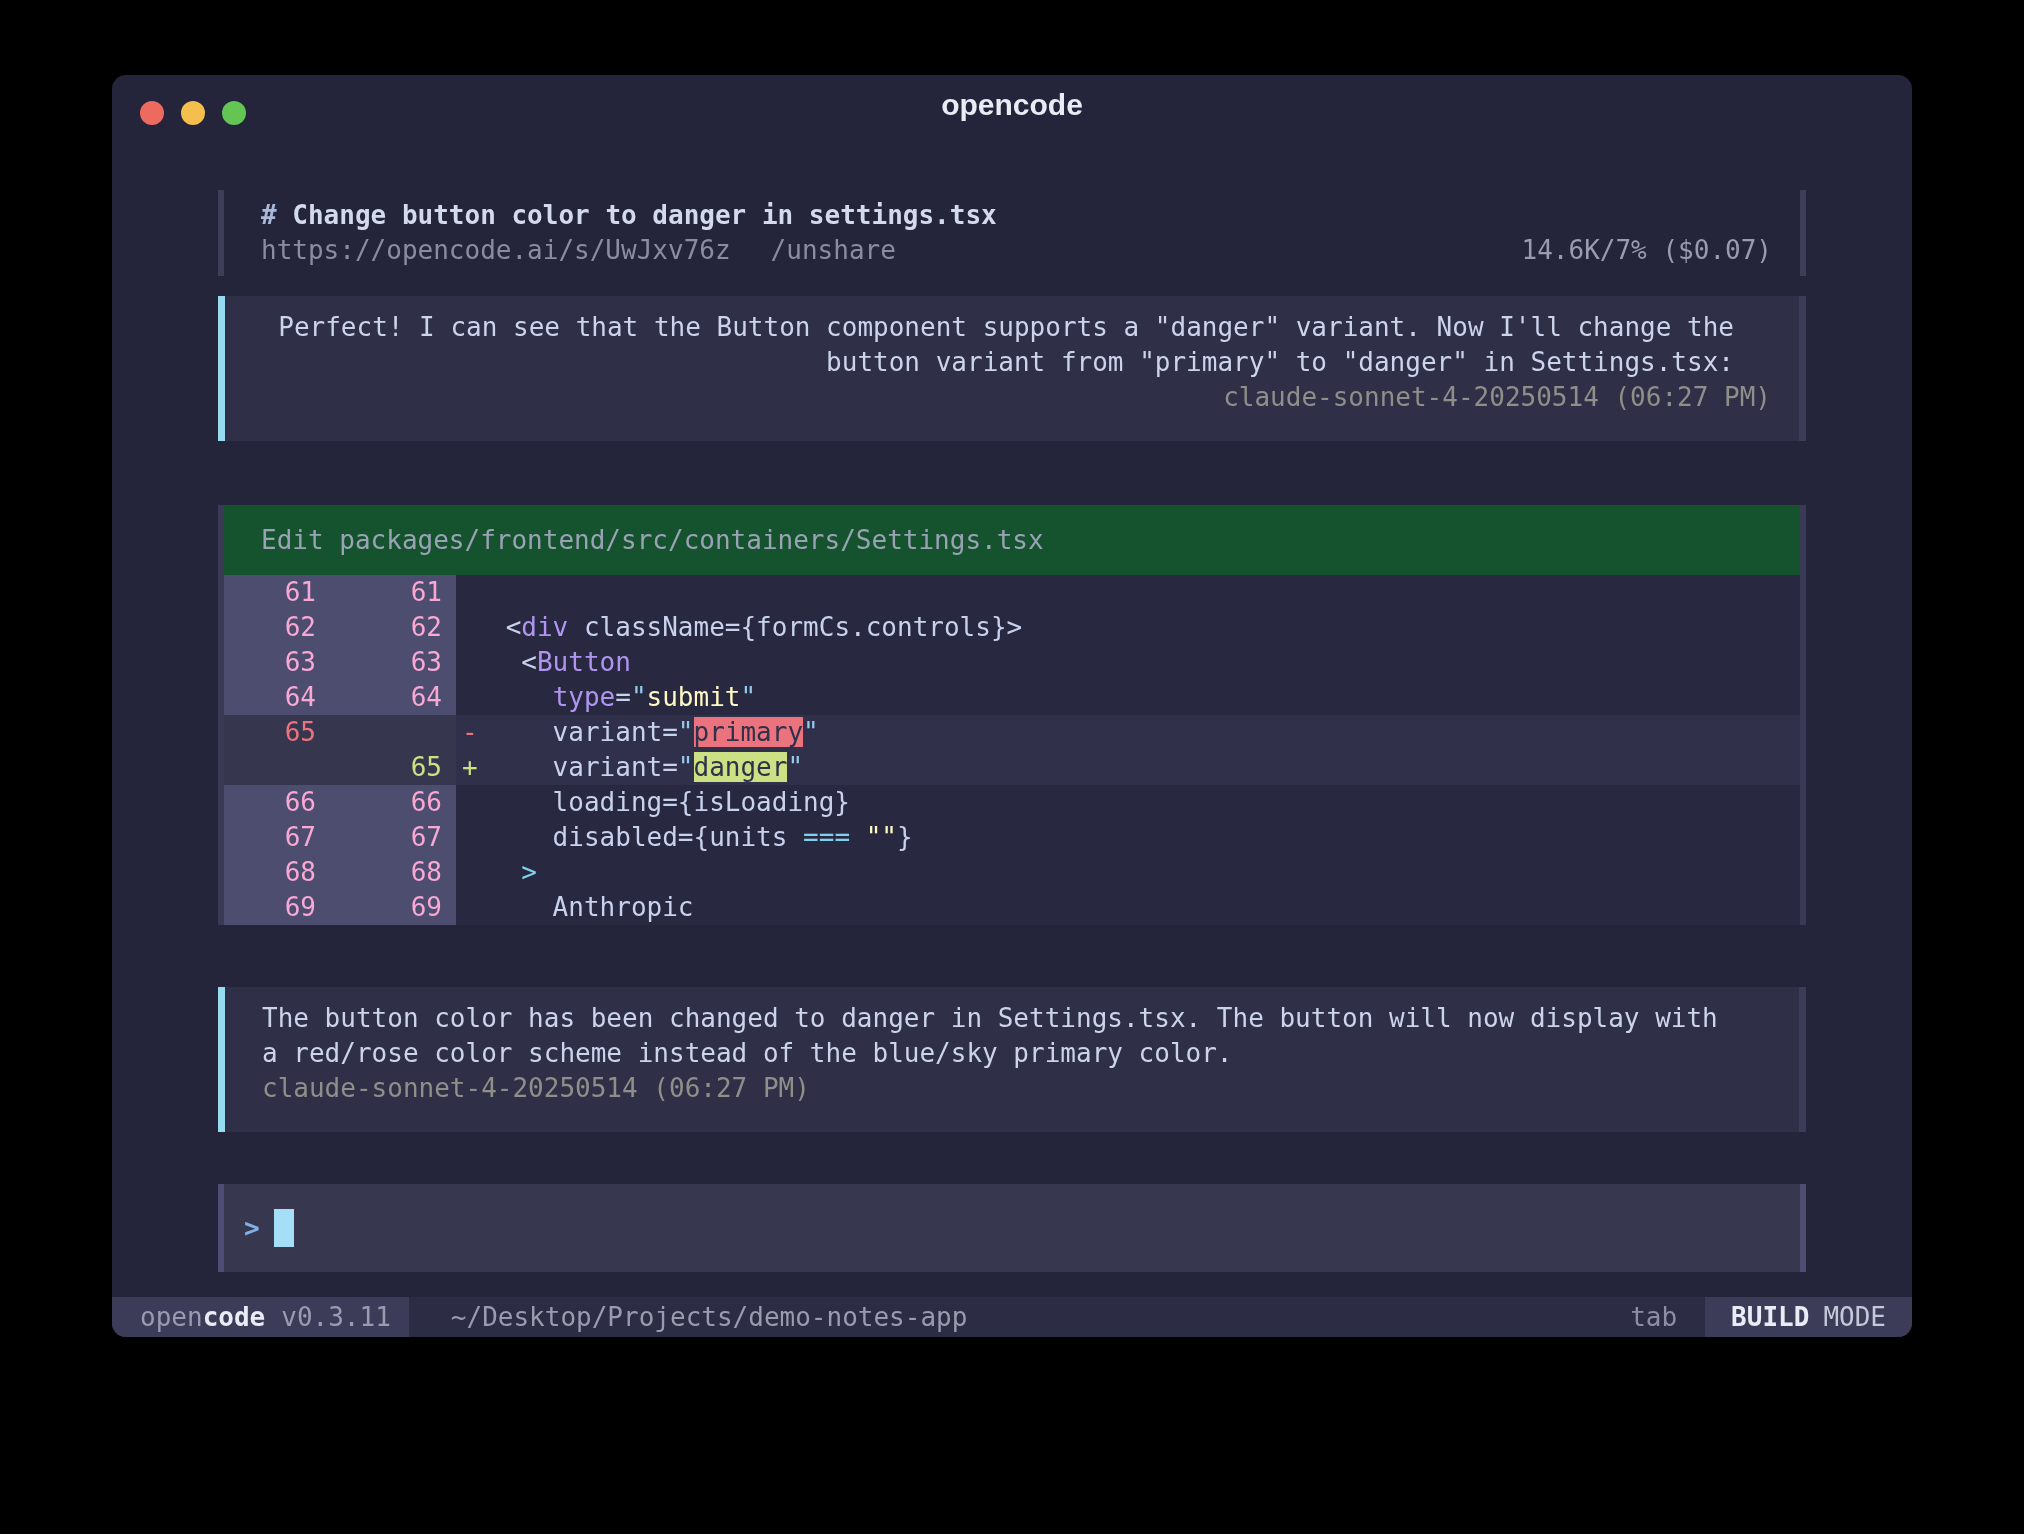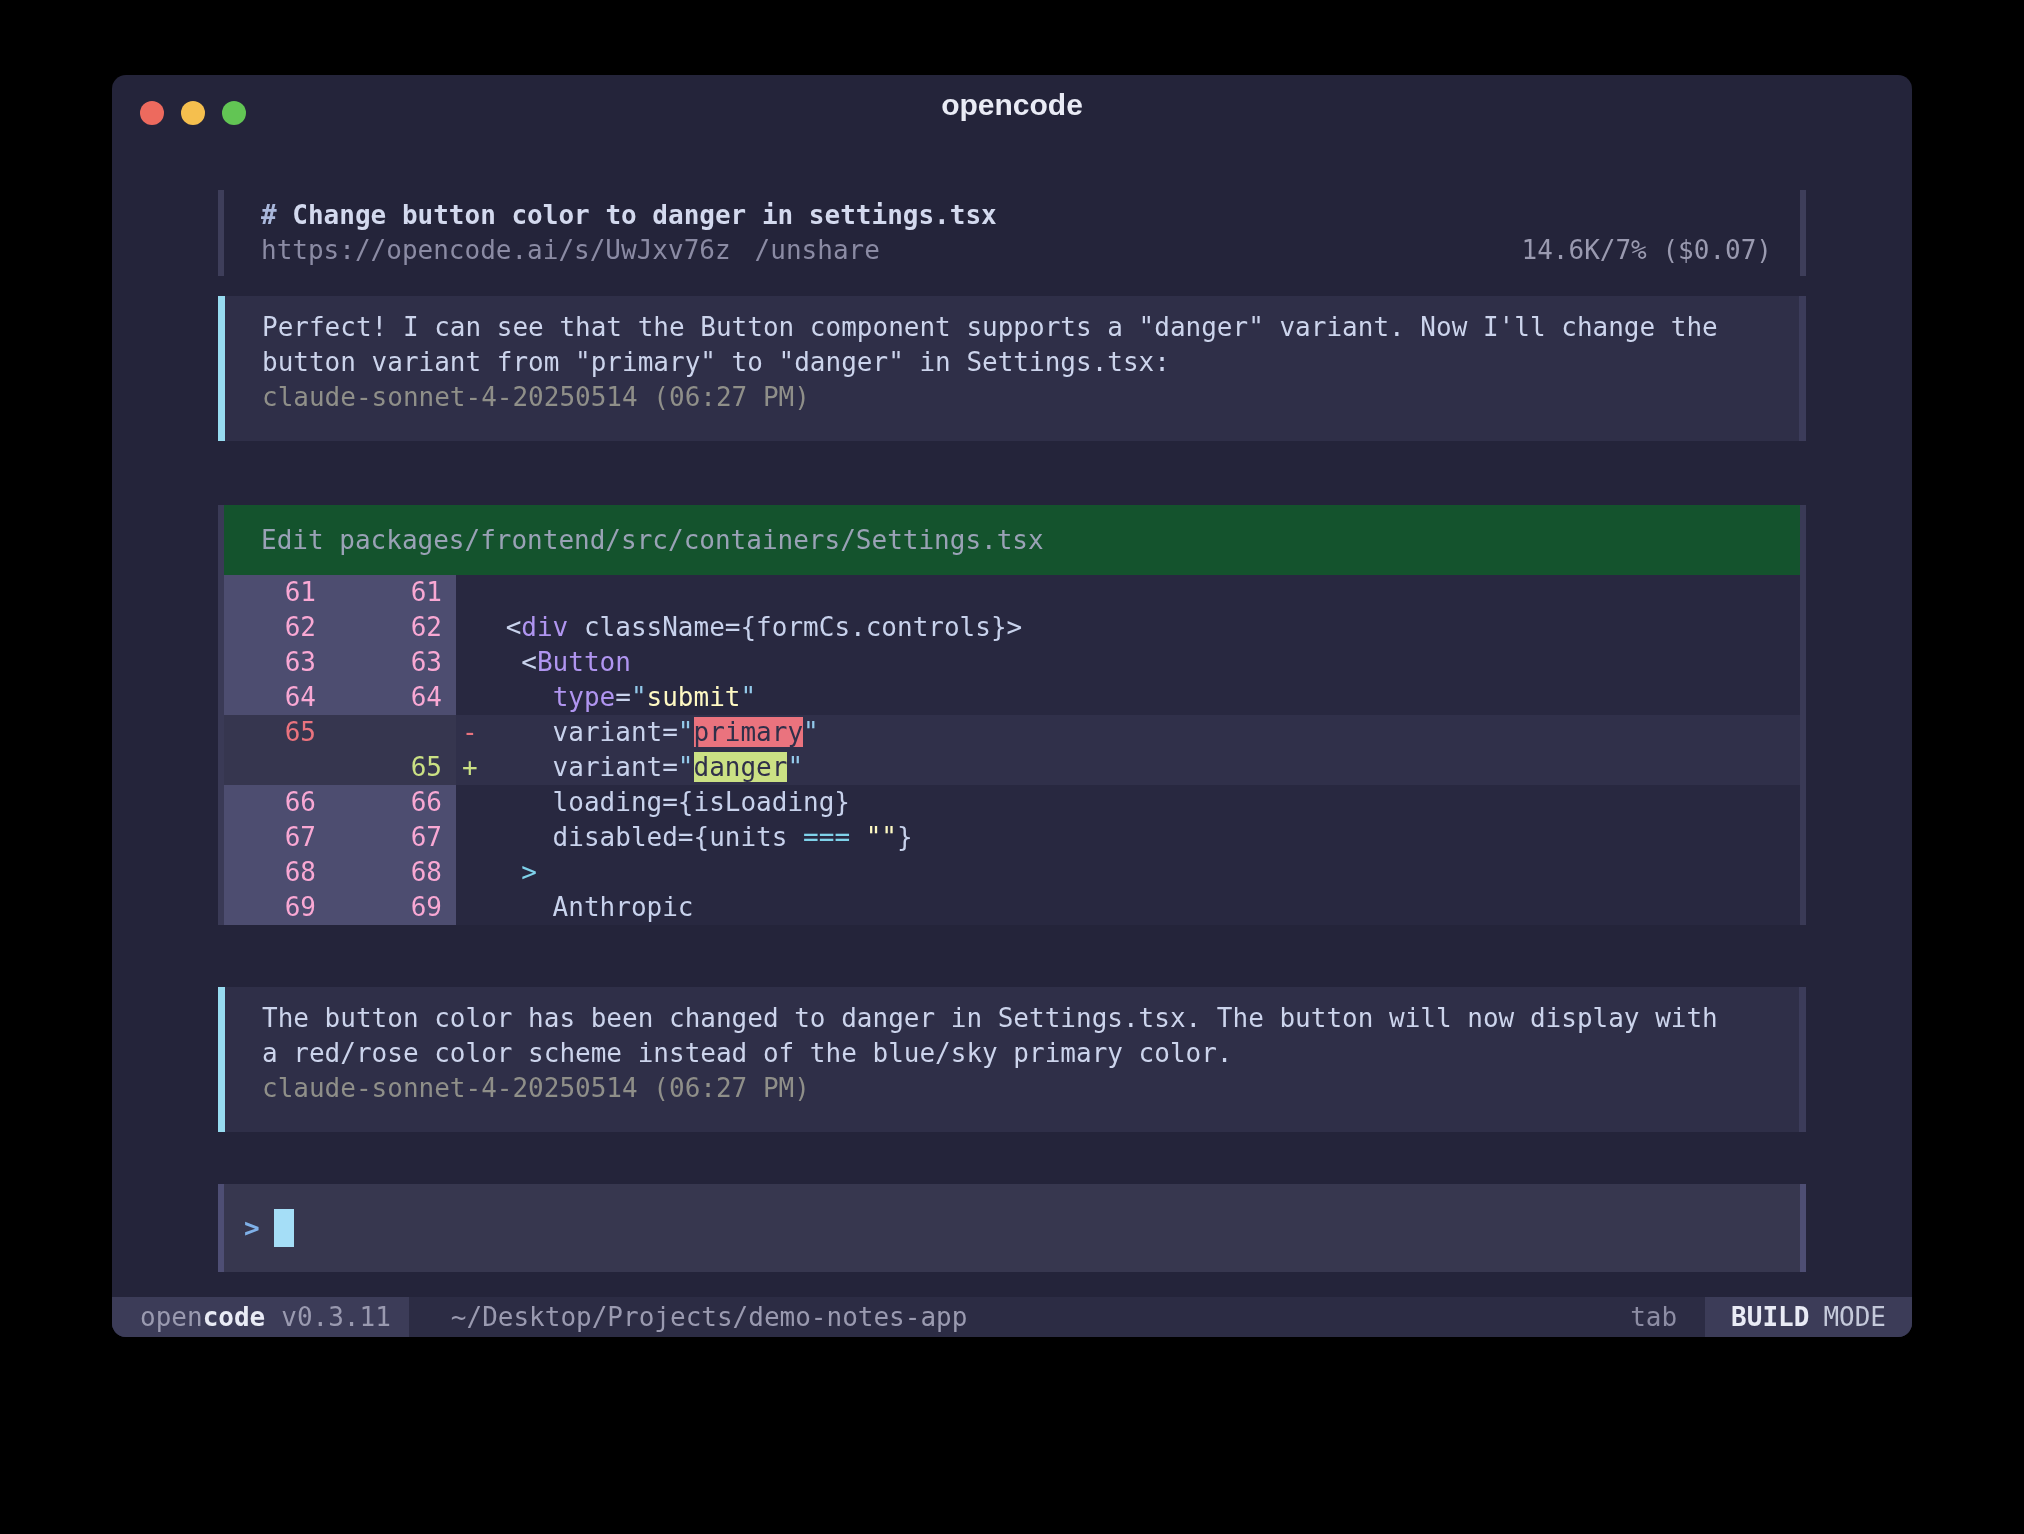--- a/index.html
+++ b/index.html
@@ -14,26 +14,26 @@
   .light.red{background:#ed6a5e;} .light.yellow{background:#f5bf4e;} .light.green{background:#62c554;}
   .win-title{font-family:"Liberation Sans",sans-serif;font-weight:700;font-size:30px;color:#e9ebf5;}
   
   .content{padding:0 106px;}
   
   .hdr{margin-top:55px;border-left:6px solid #3e3e5a;border-right:6px solid #3e3e5a;
        padding:8px 28px 8px 37px;display:flex;flex-direction:column;}
   .hdr-title{line-height:35px;font-weight:700;color:#d3d9ee;white-space:pre;}
   .hdr-title .hash{color:#aab8dc;}
   .hdr-row2{line-height:35px;display:flex;align-items:flex-end;}
-  .hdr-url{color:#8b8ba4;} .hdr-share{color:#8b8ba4;margin-left:24px;}
+  .hdr-url{color:#8b8ba4;} .hdr-share{color:#8b8ba4;margin-left:40px;}
   .hdr-stats{margin-left:auto;color:#9a9ab0;}
   
   .msg{background:#2f2f48;border-left:7px solid #97dbf0;border-right:7px solid #3c3c5a;
        padding:14px 28px 26px 37px;}
-  .msg1{margin-top:20px;} .msg2{margin-top:62px;}
+  .msg1{margin-top:20px;text-align:right;} .msg2{margin-top:62px;}
   .msg-text{width:1472px;line-height:35px;color:#ccd4ec;white-space:pre-wrap;word-break:break-word;}
   .msg-meta{line-height:35px;color:#8f8f89;}
   
   .diff{margin-top:64px;border-left:6px solid #3a3a56;border-right:6px solid #3a3a56;background:#282840;}
   .diff-header{background:#14532d;padding:18px 28px 17px 37px;line-height:35px;color:#9aa2b6;}
   .drow{display:flex;height:35px;line-height:35px;background:#282840;}
   .drow.del,.drow.add{background:#30304a;}
   .gut{background:#4d4d70;color:#f9a8d4;text-align:right;box-sizing:border-box;}
   .gold{width:106px;padding-right:14px;} .gnew{width:126px;padding-right:14px;}
   .drow.del .gut,.drow.add .gut{background:#36364f;}

